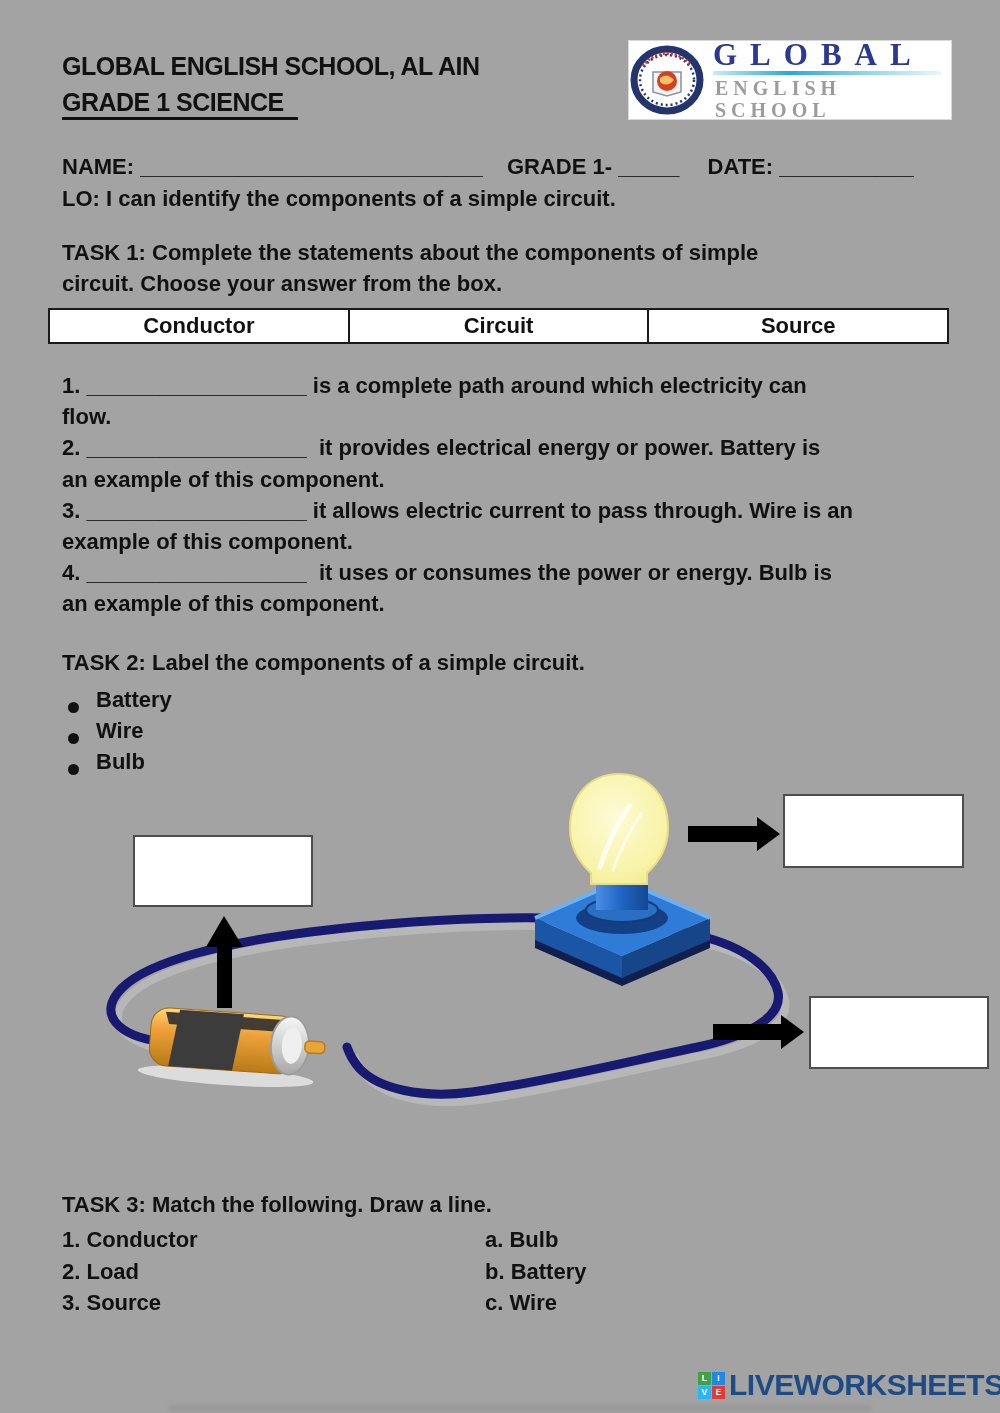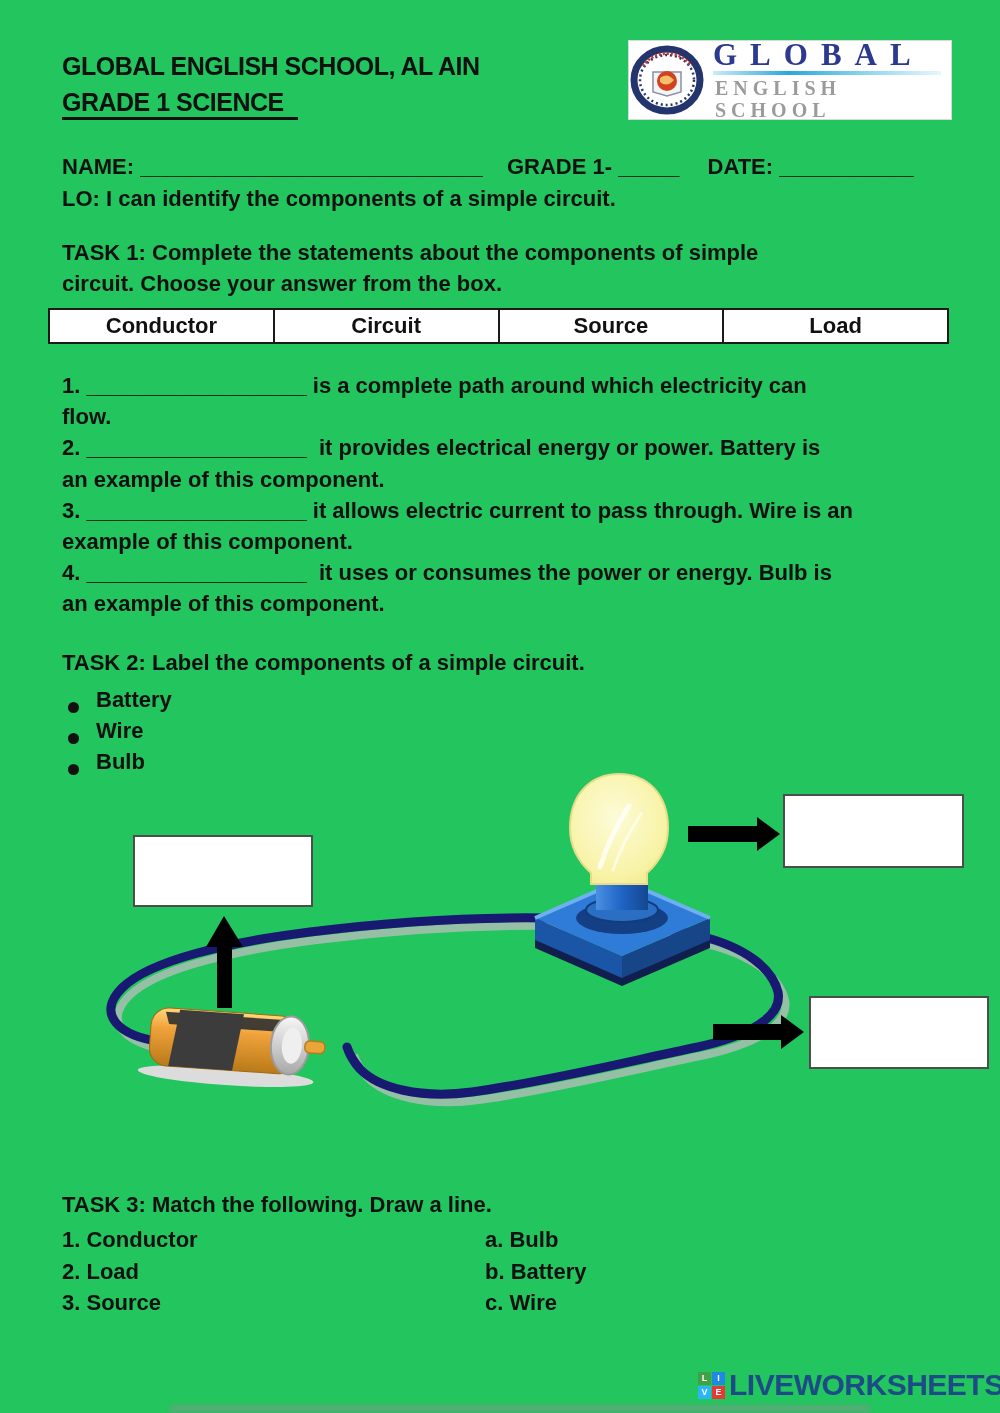--- a/index.html
+++ b/index.html
@@ -1,16 +1,16 @@
 <!DOCTYPE html>
 <html><head>
 <meta charset="utf-8">
 <style>
   html,body{margin:0;padding:0;background:#e8e8e8;}
-  .page{position:relative;width:1000px;height:1413px;background:#22c55e;margin:0 auto;
+  .page{position:relative;width:1000px;height:1413px;background:#a3a3a3;margin:0 auto;
         font-family:"Liberation Sans",sans-serif;font-weight:bold;color:#111;overflow:hidden;}
   .abs{position:absolute;}
 
   
   .school-name{font-size:25px;letter-spacing:-0.5px;}
   .course-title{font-size:25px;display:inline-block;border-bottom:3px solid #111;
                 padding-right:14px;margin-top:7px;letter-spacing:-0.5px;}
   .logo-panel{left:628px;top:40px;width:322px;height:78px;border:1px solid #d8d8d8;
               display:flex;align-items:center;gap:6px;background:#fff;}
   .logo-text{display:flex;flex-direction:column;flex:1;}
@@ -92,21 +92,20 @@
 
   <div class="abs t22 lines" style="left:62px;top:217px;margin-top:20px;">
     <div>TASK 1: Complete the statements about the components of simple</div>
     <div>circuit. Choose your answer from the box.</div>
   </div>
 
   <div class="abs word-bank">
     <div class="cell">Conductor</div>
     <div class="cell">Circuit</div>
     <div class="cell">Source</div>
-    <div class="cell">Load</div>
   </div>
 
   <div class="abs t22 lines" style="left:62px;top:370px;">
     <div>1. __________________ is a complete path around which electricity can</div>
     <div>flow.</div>
     <div>2. __________________  it provides electrical energy or power. Battery is</div>
     <div>an example of this component.</div>
     <div>3. __________________ it allows electric current to pass through. Wire is an</div>
     <div>example of this component.</div>
     <div>4. __________________  it uses or consumes the power or energy. Bulb is</div>

